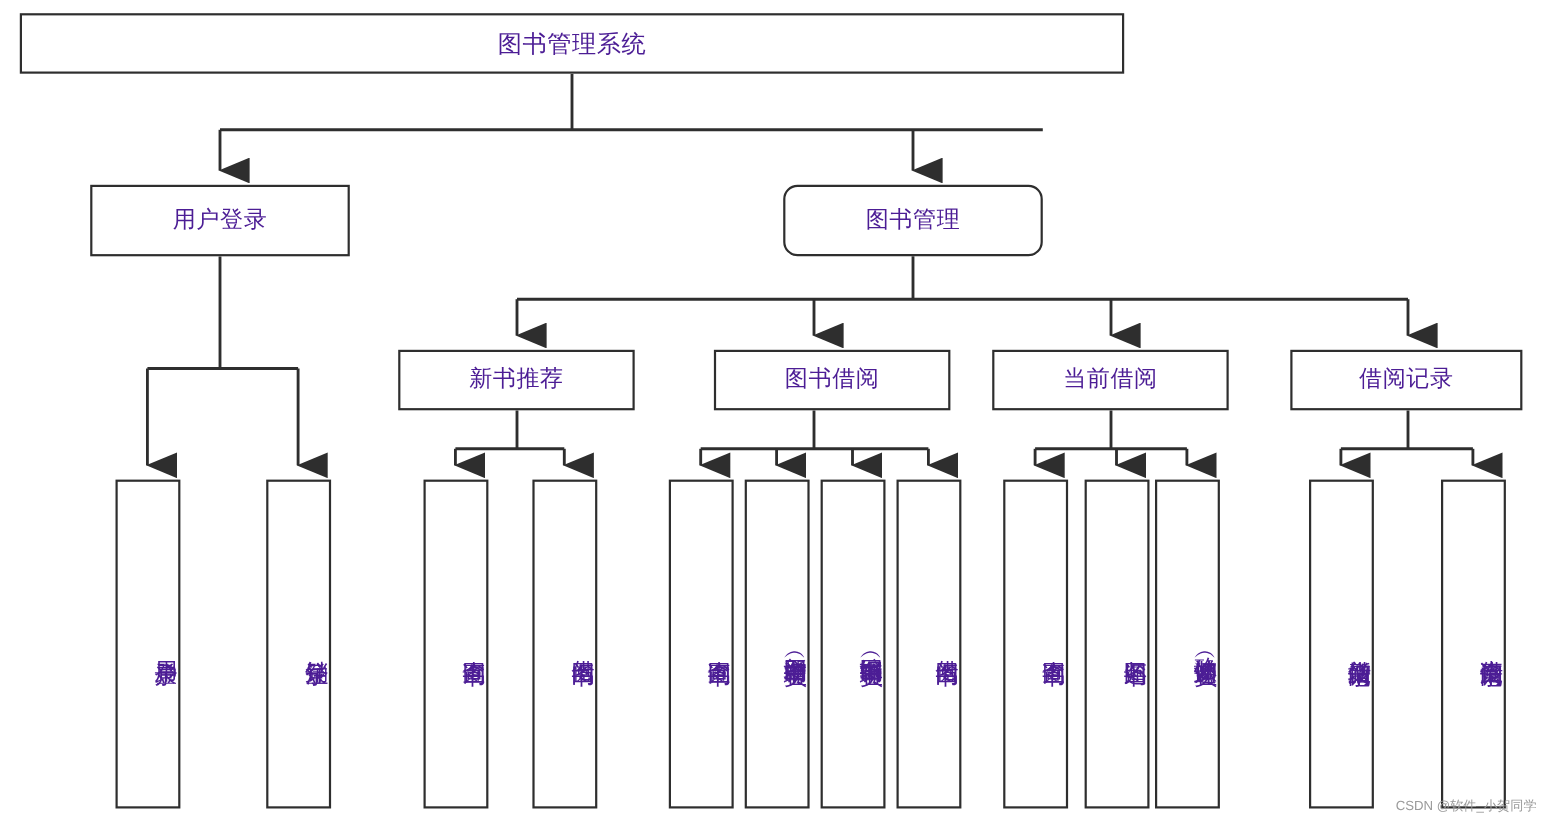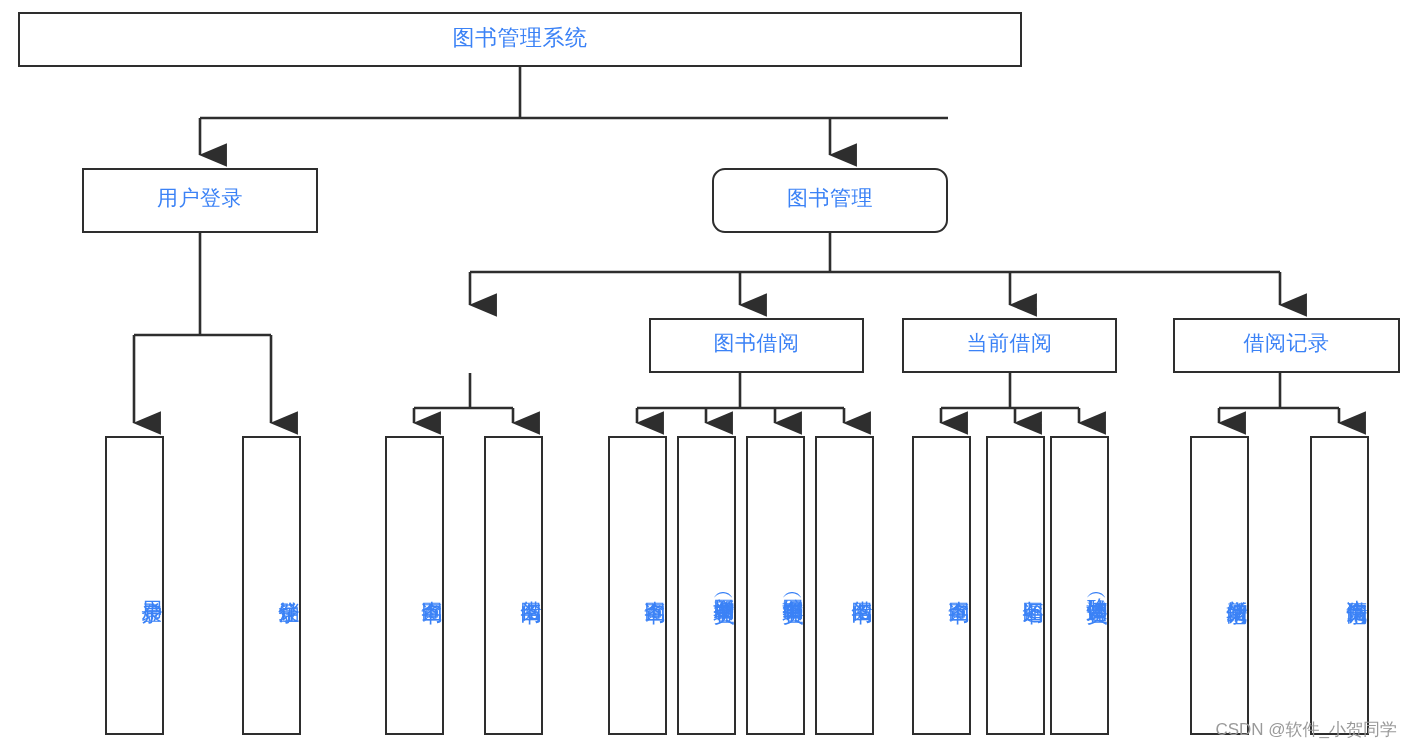--- a/index.html
+++ b/index.html
@@ -18,23 +18,22 @@
     overflow: hidden;
   }
   .node {
     position: absolute;
     box-sizing: border-box;
     border: 2px solid #2e2e2e;
     background: #ffffff;
     display: flex;
     align-items: center;
     justify-content: center;
-    color: #3b82f6;
+    color: #4c1d95;
     line-height: 1.18;
-    font-family: Liberation Mono, monospace;
   }
   .node.horiz {
     font-size: 21px;
     letter-spacing: 0.5px;
   }
   .node.vert {
     writing-mode: vertical-rl;
     text-orientation: upright;
     font-size: 21px;
     letter-spacing: 1px;
@@ -54,21 +53,21 @@
     left: 0;
     top: 0;
     width: 1405px;
     height: 747px;
     pointer-events: none;
   }
   .watermark {
     position: absolute;
     right: 8px;
     bottom: 6px;
-    font-size: 17px;
+    font-size: 12px;
     color: #9a9a9a;
     white-space: nowrap;
   }
 </style>
 </head>
 <body>
 
 <div id="canvas">
 
   <svg id="wires" viewBox="0 0 1405 747">
@@ -127,27 +126,30 @@
       <span>图书管理系统</span>
     </div>
 
   <div class="node horiz" id="node-l2-0" style="left: 82px; top: 168px; width: 236px; height: 65px;">
       <span>用户登录</span>
     </div>
   <div class="node horiz" id="node-l2-1" style="left: 712px; top: 168px; width: 236px; height: 65px; border-radius: 13px;">
       <span>图书管理</span>
     </div>
 
+  <div class="node horiz" id="node-l3-0" style="left: 362px; top: 318px; width: 215px; height: 55px;">
+      <span>新书推荐</span>
+    </div>
   <div class="node horiz" id="node-l3-1" style="left: 633px; top: 318px; width: 215px; height: 55px; margin-left: 16px;">
       <span>图书借阅</span>
     </div>
   <div class="node horiz" id="node-l3-2" style="left: 902px; top: 318px; width: 215px; height: 55px; align-items: center;">
       <span>当前借阅</span>
     </div>
-  <div class="node horiz" id="node-l3-3" style="left: 1173px; top: 318px; width: 227px; height: 55px; align-items: center;">
+  <div class="node horiz" id="node-l3-3" style="left: 1173px; top: 318px; width: 211px; height: 55px; align-items: center;">
       <span>借阅记录</span>
     </div>
 
   <div class="node vert" id="leaf-0" style="left: 105px; top: 436px; width: 59px; height: 299px;">
       <span>用户登录</span>
     </div>
   <div class="node vert" id="leaf-1" style="left: 242px; top: 436px; width: 59px; height: 299px;">
       <span>注销登录</span>
     </div>
   <div class="node vert" id="leaf-2" style="left: 385px; top: 436px; width: 59px; height: 299px;">

